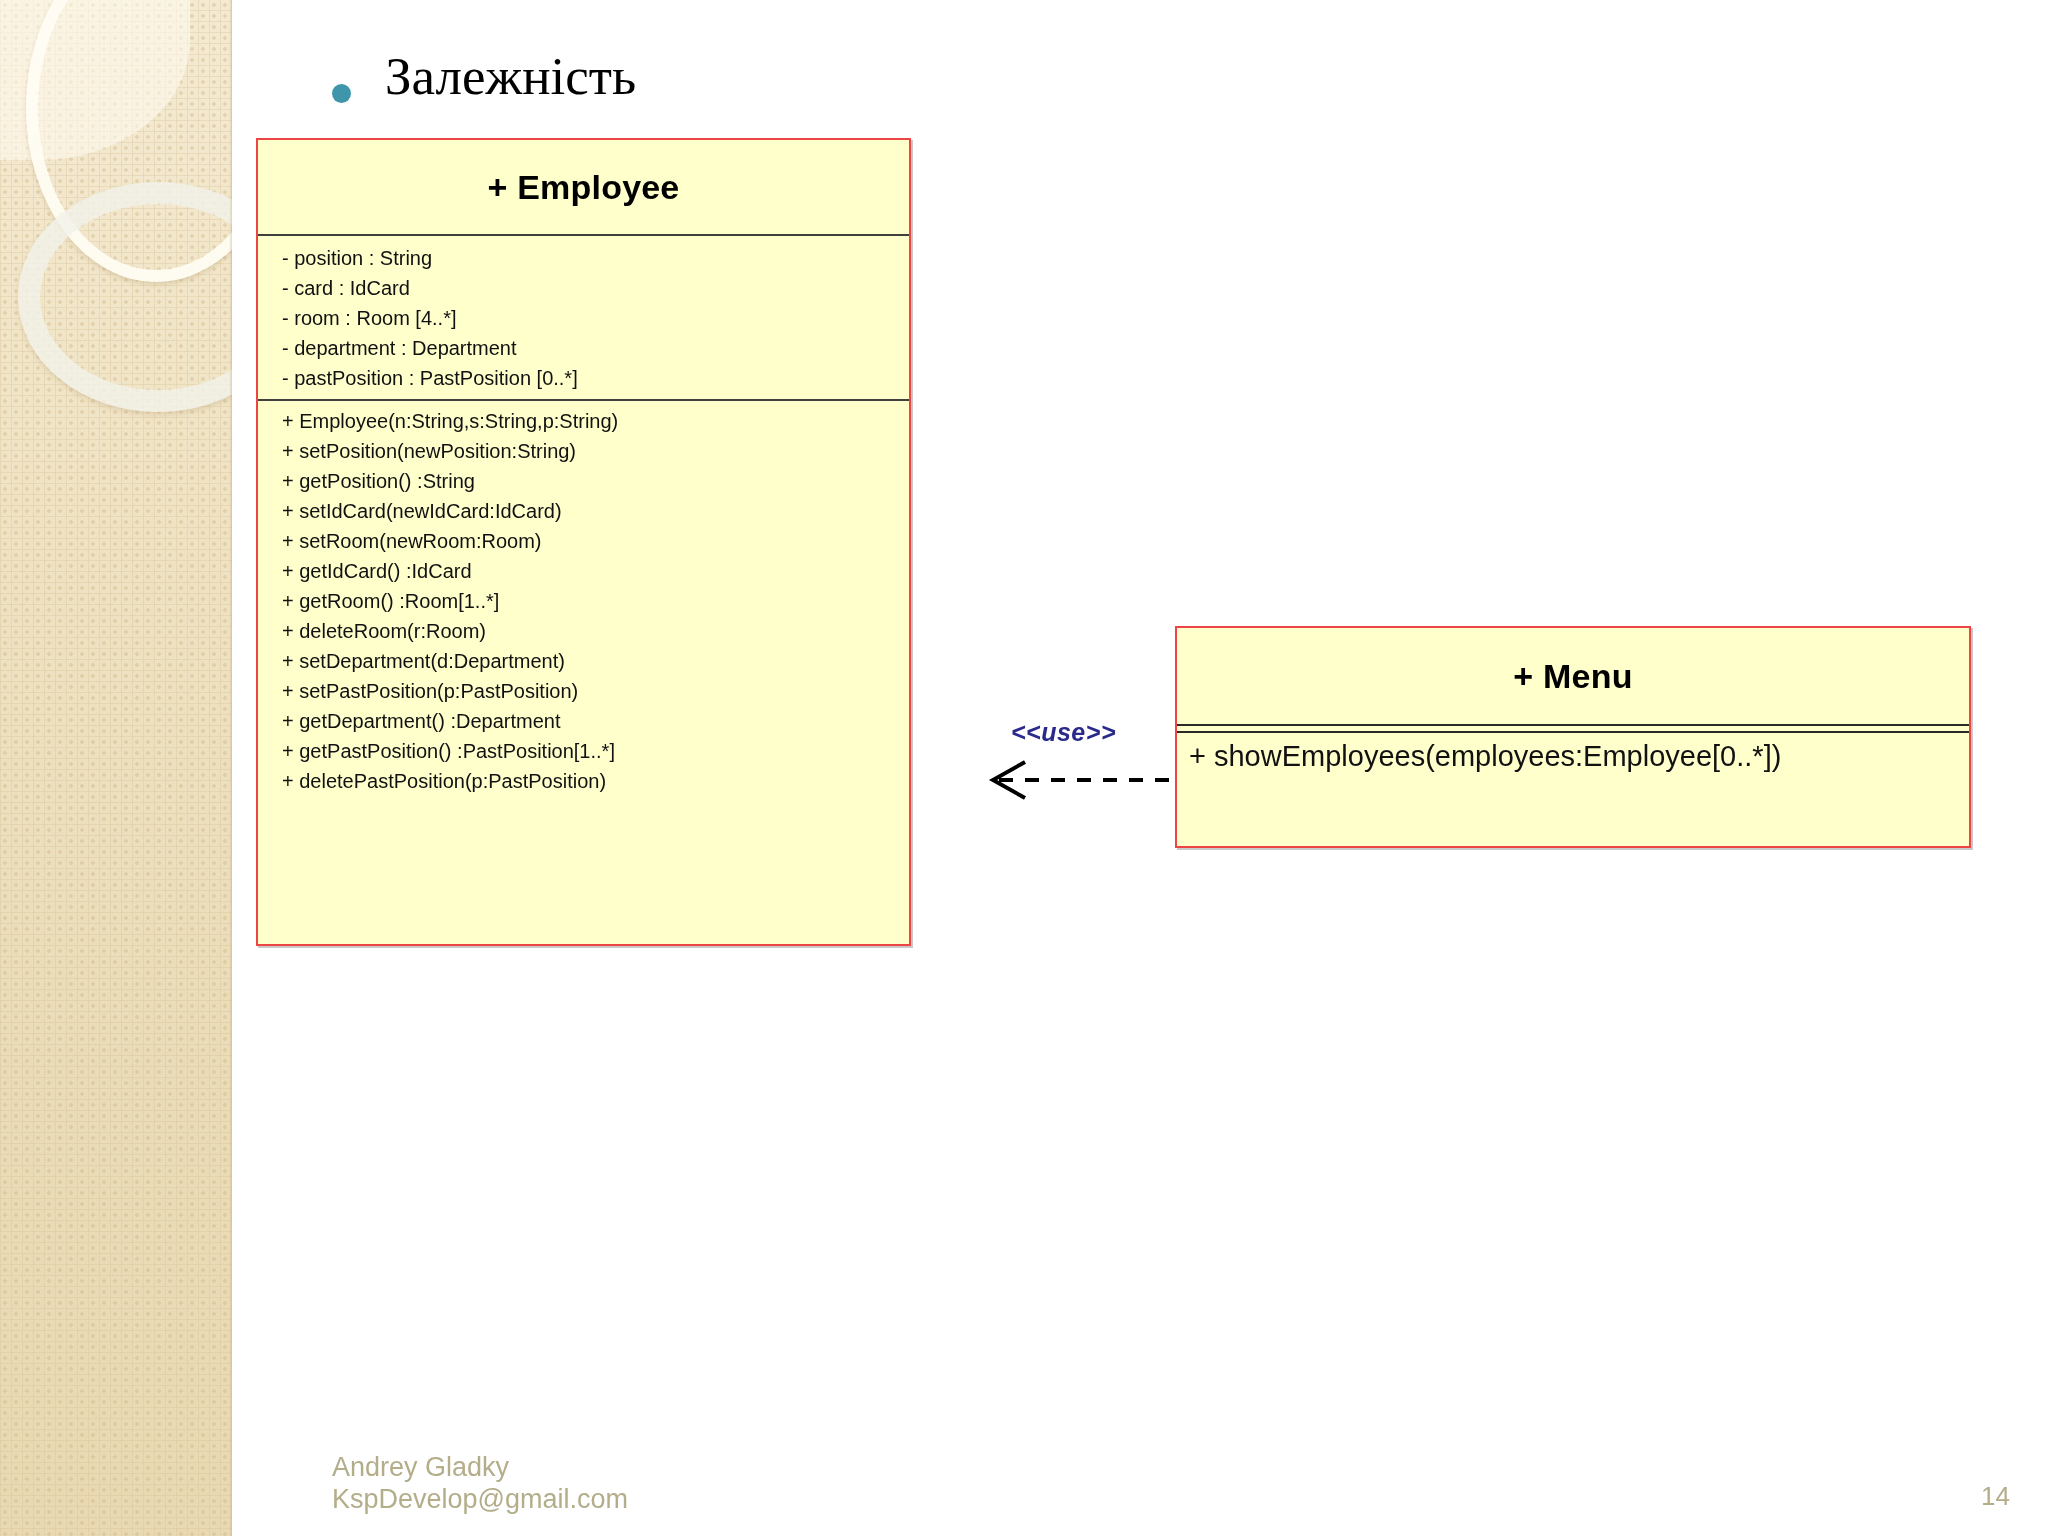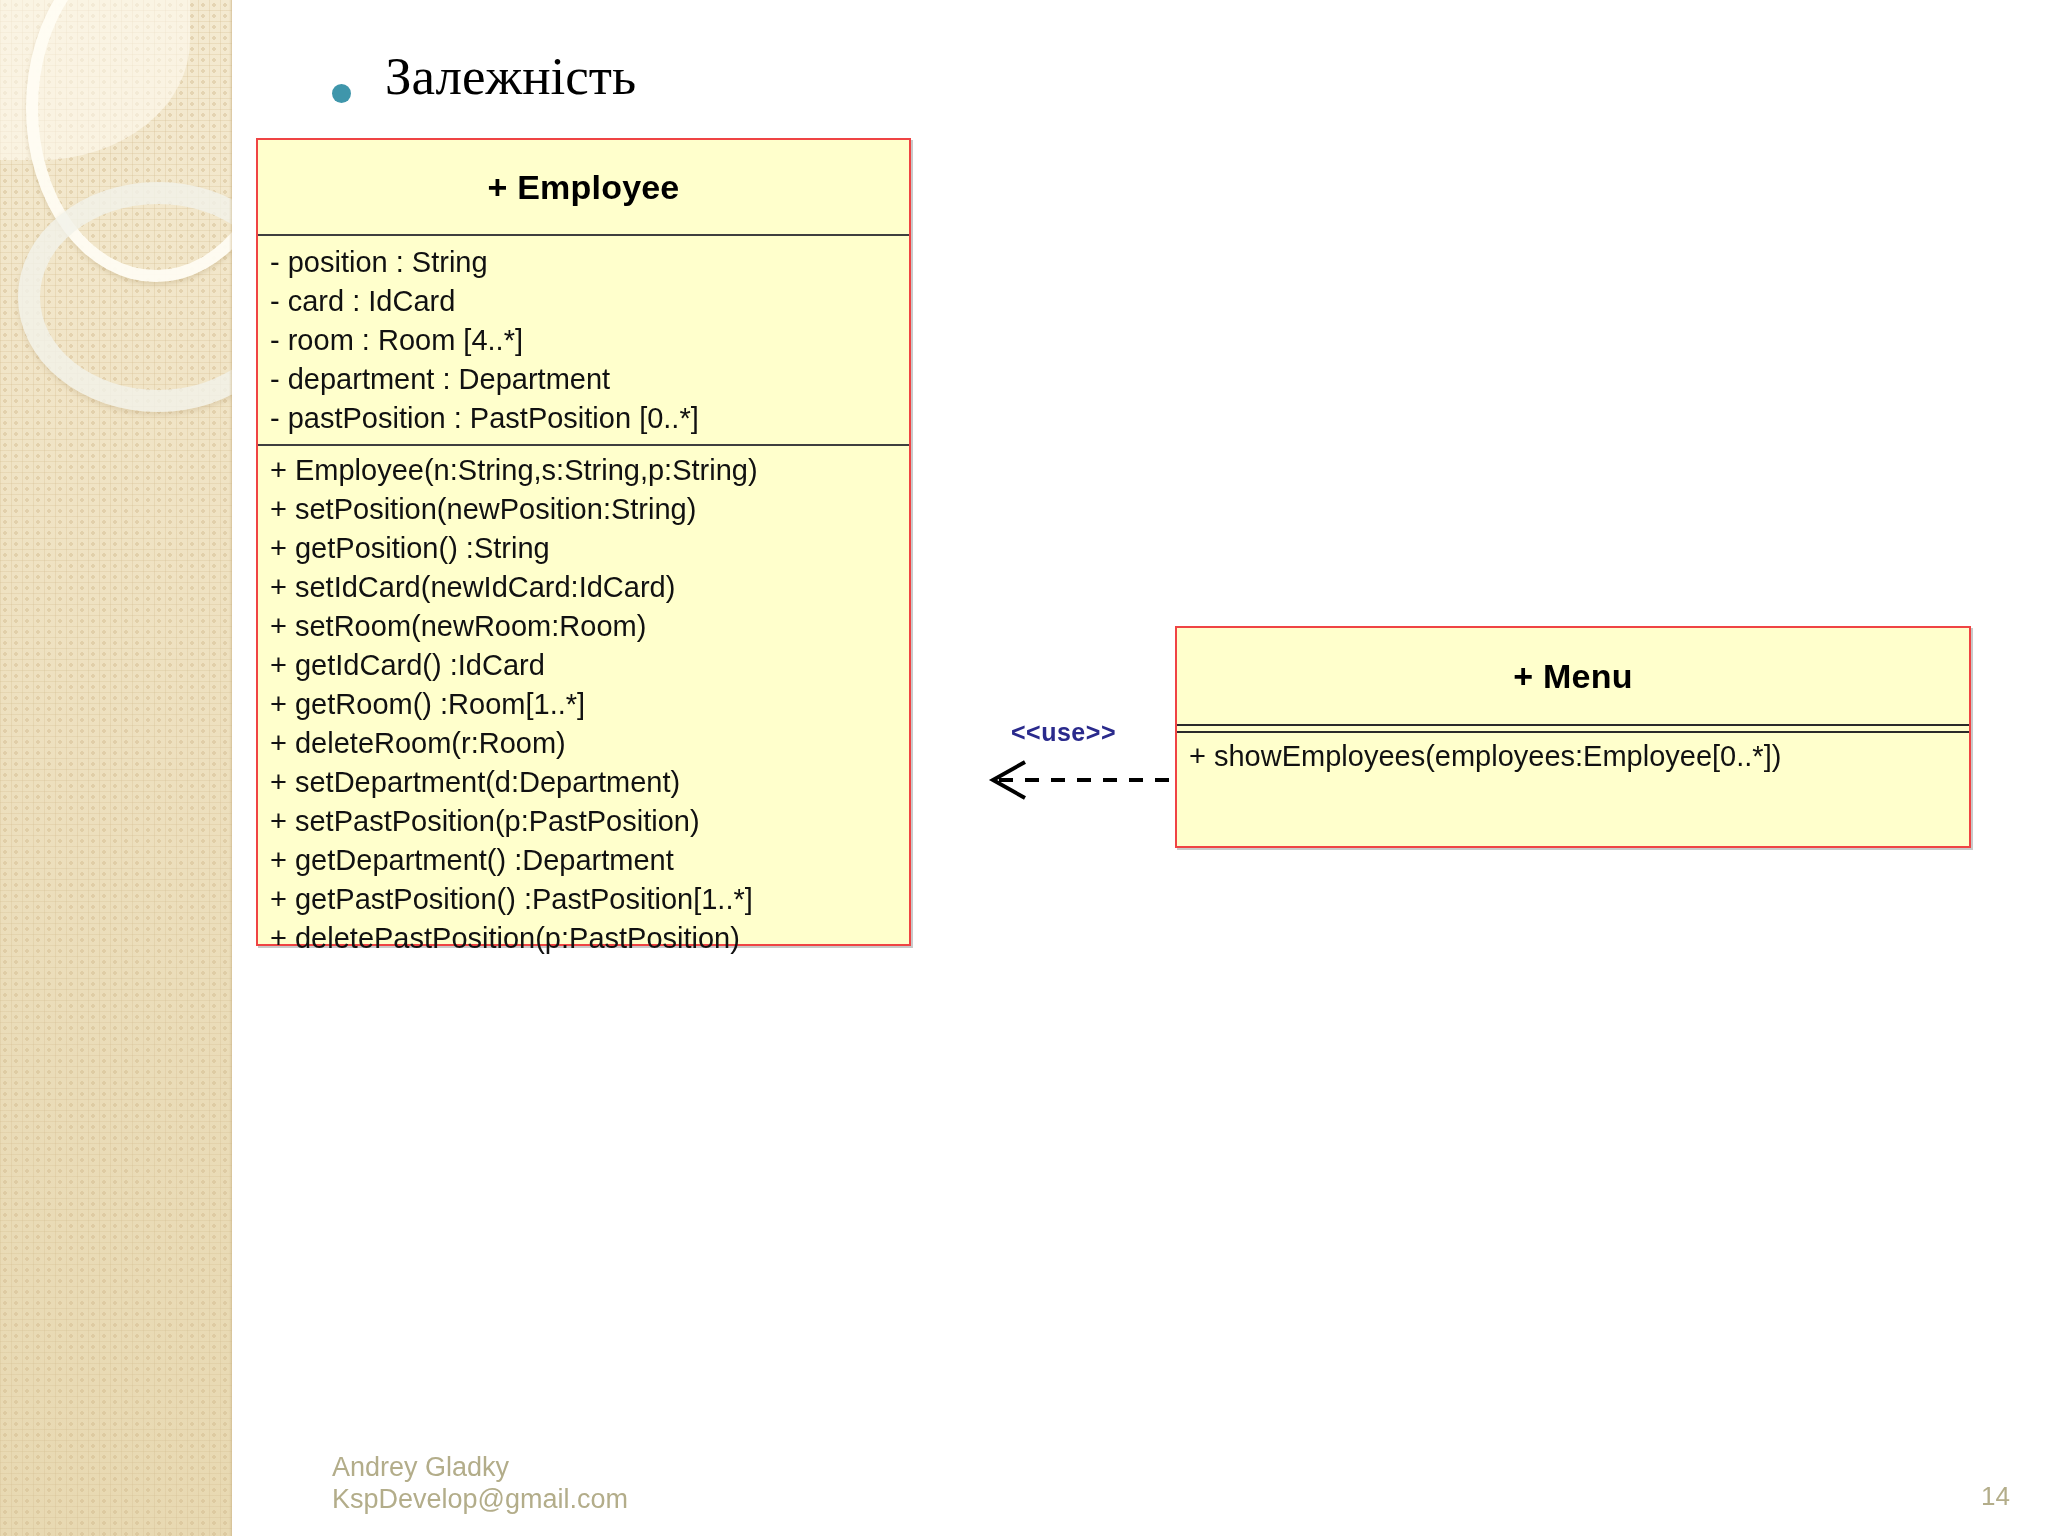--- a/index.html
+++ b/index.html
@@ -137,23 +137,24 @@
     left: 24px;
     top: 138px;
     width: 655px;
     height: 808px;
   }
   #class-employee .uml-header {
     height: 94px;
     font-size: 34px;
   }
   #class-employee .uml-line {
-    font-size: 29px;
+    font-size: 20px;
     padding-top: 5px;
     padding-bottom: 5px;
+    margin-left: 12px;
   }
   #employee-attrs { padding-top: 7px; padding-bottom: 6px; }
   #employee-ops   { padding-top: 5px; padding-bottom: 8px; }
 
   
   #class-menu {
     left: 943px;
     top: 626px;
     width: 796px;
     height: 222px;
@@ -168,20 +169,21 @@
     padding-bottom: 4px;
   }
 
   
   #dependency {
     position: absolute;
     left: 735px;
     top: 700px;
     width: 220px;
     height: 120px;
+    font-style: italic;
   }
   #dep-label {
     position: absolute;
     left: 44px;
     top: 18px;
     font-size: 25px;
     font-weight: bold;
     color: #2a2a8c;
     font-family: "Liberation Sans", sans-serif;
     letter-spacing: .5px;

